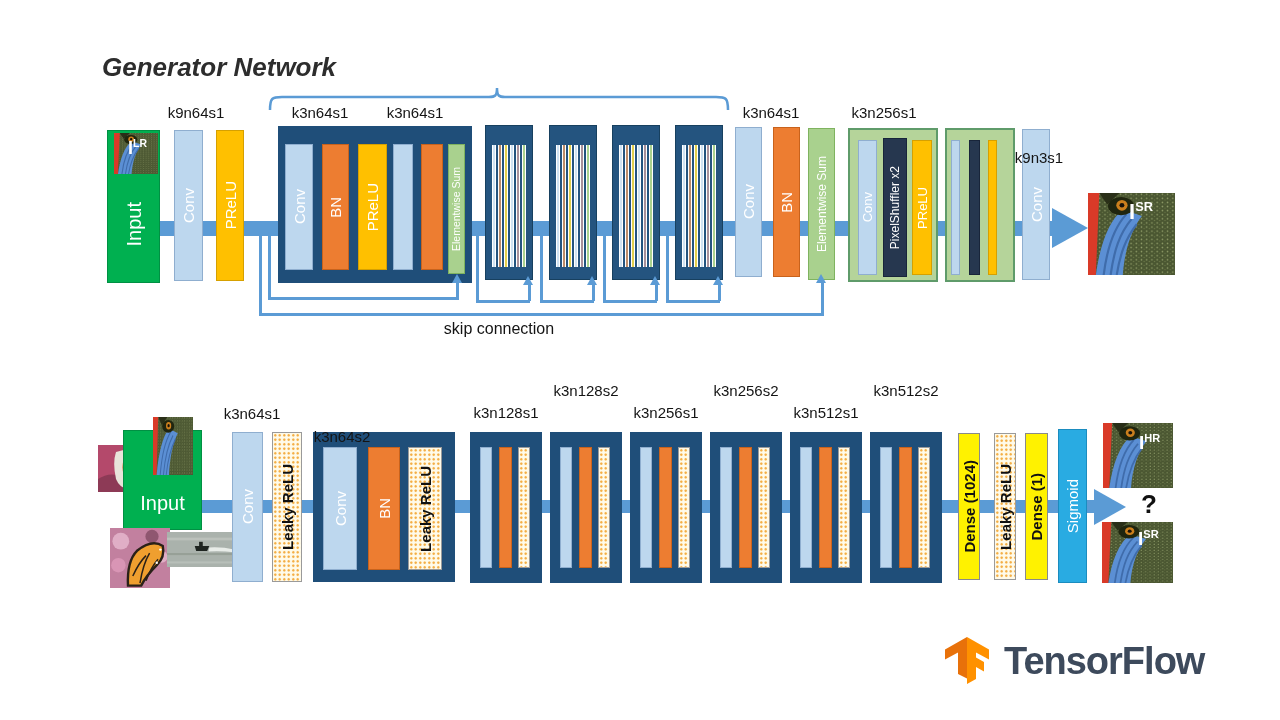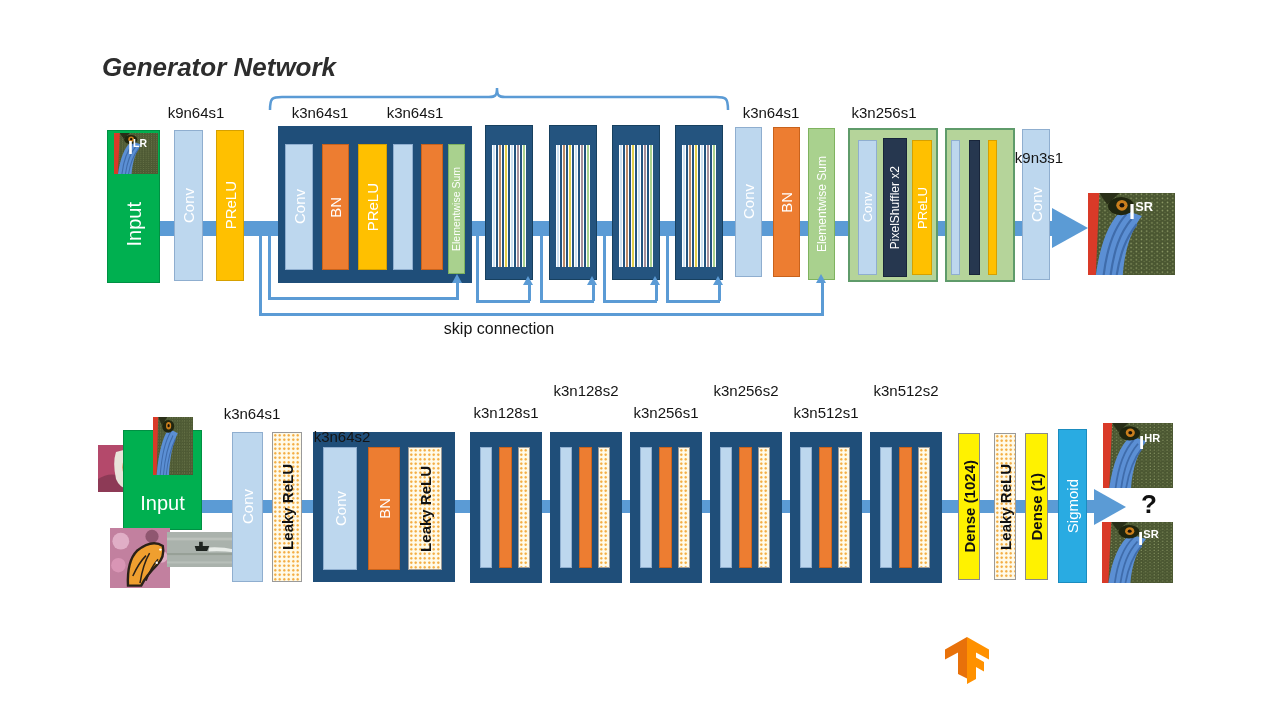--- a/index.html
+++ b/index.html
@@ -344,14 +344,15 @@
   <div class="qmark" style="left:1141px;top:489px;">?</div>
   <svg class="img" style="left:1102px;top:522px;" width="71" height="61" viewBox="0 0 100 100" preserveAspectRatio="none">
       <use href="#baboon"></use>
     </svg>
   <div class="imglabel" style="left:1138px;top:529px;font-size:19px;"><span>I</span><sup>SR</sup></div>
 
   <svg class="abs" style="left:941px;top:636px;z-index:6;" width="52" height="50" viewBox="0 0 48 50">
     <polygon fill="#e8710a" points="24,1 2,13.5 2,23.5 15,16.5 15,38 24,42.5"></polygon>
     <polygon fill="#ff9100" points="24,1 46,13.5 46,23.5 33,16.5 33,21.5 41,26 41,35.5 33,31 33,43 24,48"></polygon>
   </svg>
+  <div class="tf-word" style="left:1004px;top:640px;">TensorFlow</div>
 
 </div>
 
 </body></html>

